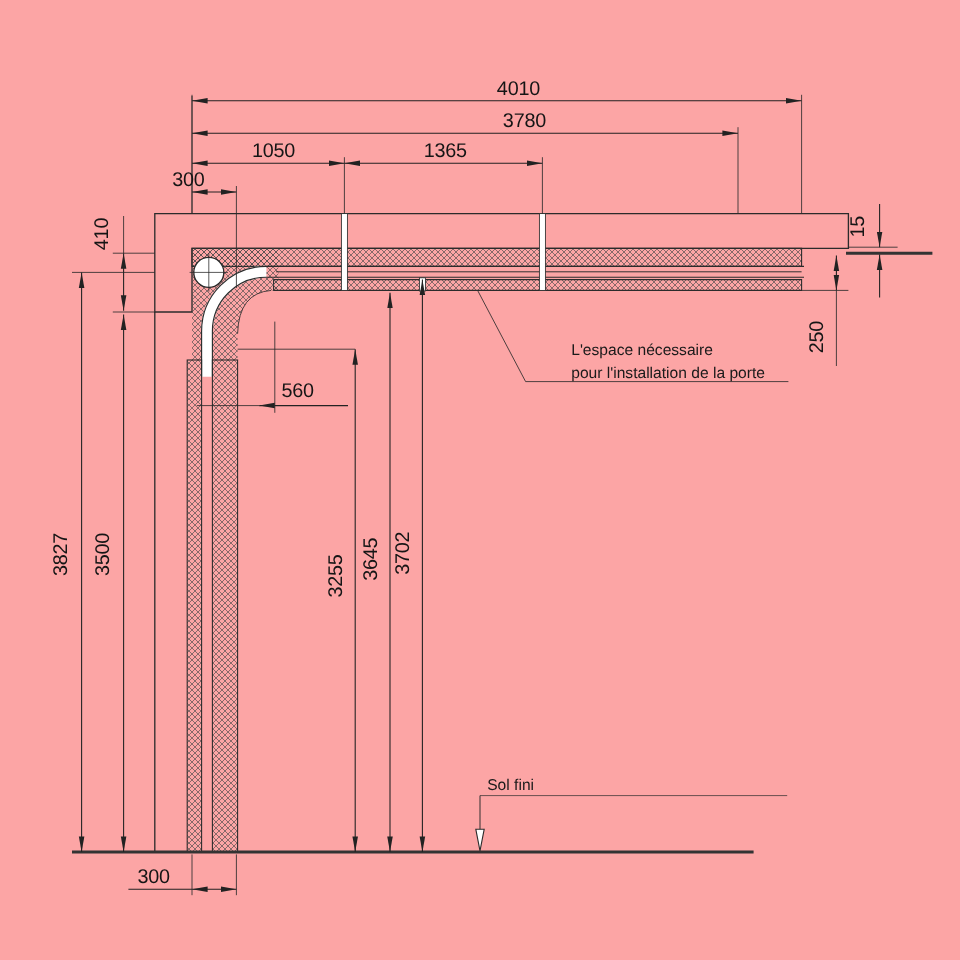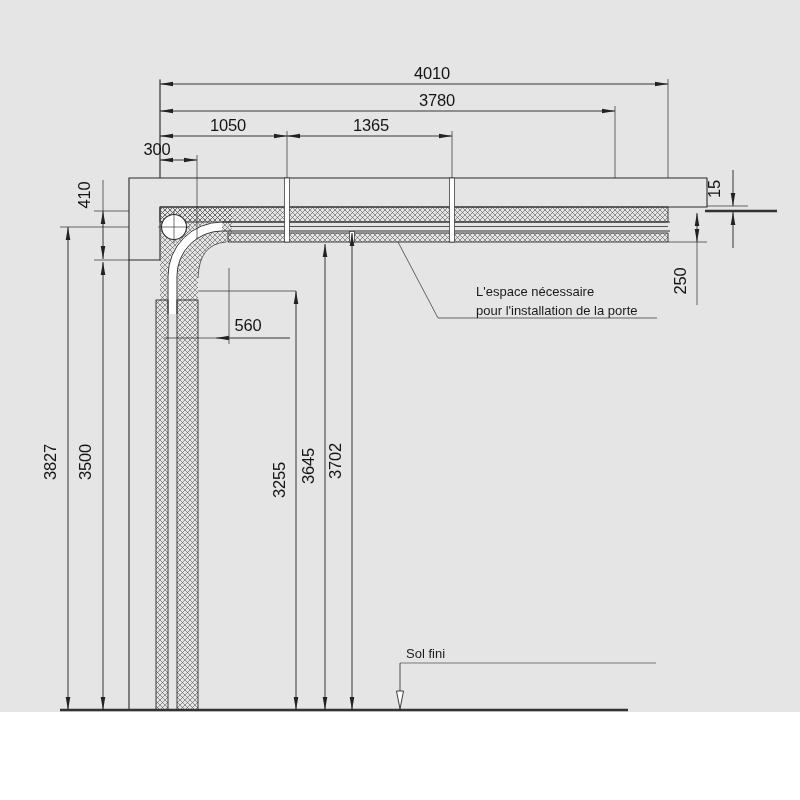--- a/index.html
+++ b/index.html
@@ -1,16 +1,16 @@
 <!DOCTYPE html>
 <html><head>
 <meta charset="utf-8">
 <style>
   html,body{margin:0;padding:0;background:#ffffff;}
-  .page{position:relative;width:800px;height:712px;background:#e5e5e5;overflow:hidden;
+  .page{position:relative;width:800px;height:800px;background:#fca5a5;overflow:hidden;
         font-family:"Liberation Sans",sans-serif;}
   svg{display:block}
   .struct{stroke:#2b2b2b;stroke-width:1.1;fill:none}
   .thin{stroke:#2b2b2b;stroke-width:0.7;fill:none}
   .dim{stroke:#222222;stroke-width:0.9;fill:none}
   .thick{stroke:#333333;stroke-width:2.6;fill:none}
   .dt{font-family:"Liberation Sans",sans-serif;font-size:16.5px;fill:#151515;letter-spacing:-0.2px}
   .nt{font-family:"Liberation Sans",sans-serif;font-size:13px;fill:#1a1a1a}
 </style>
 </head>

